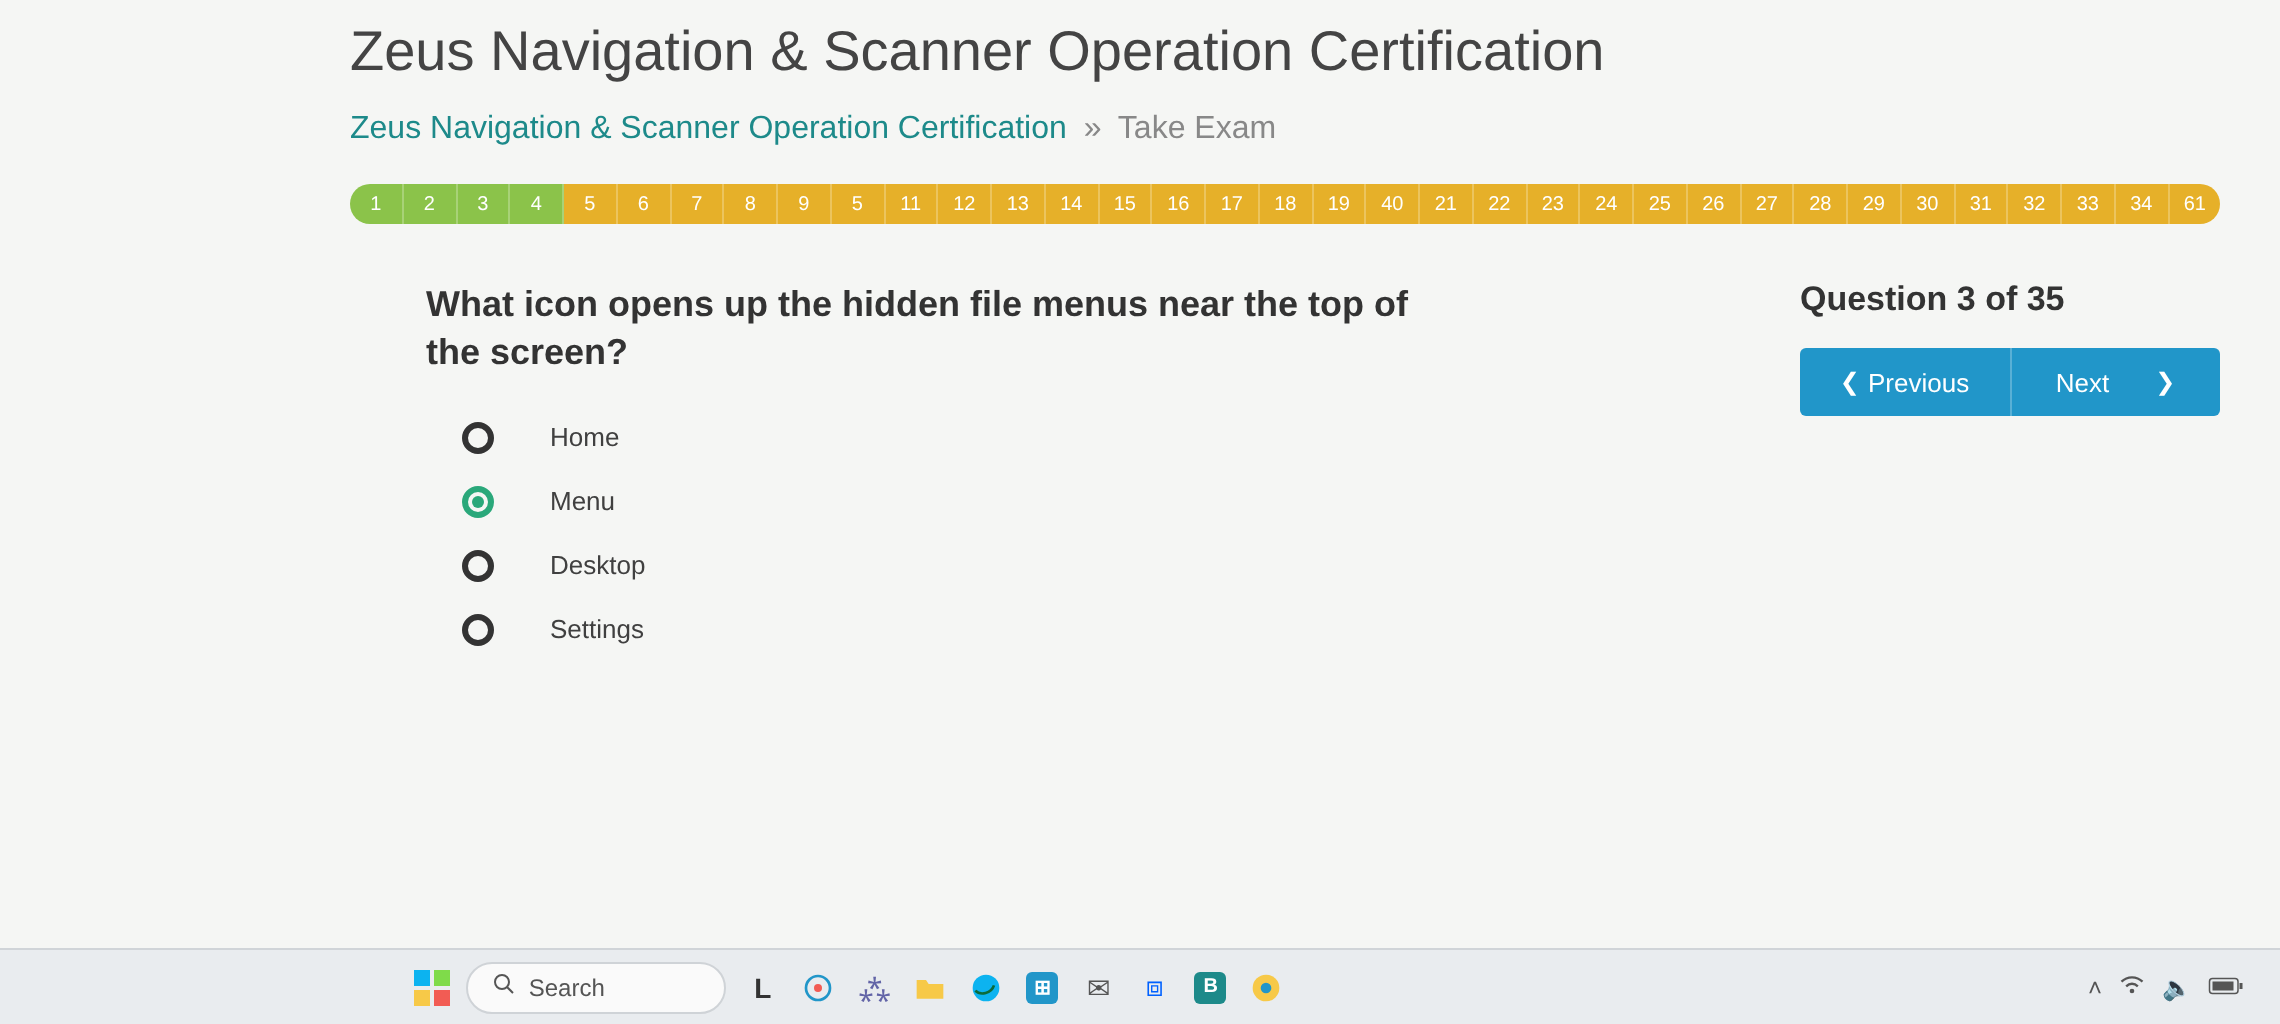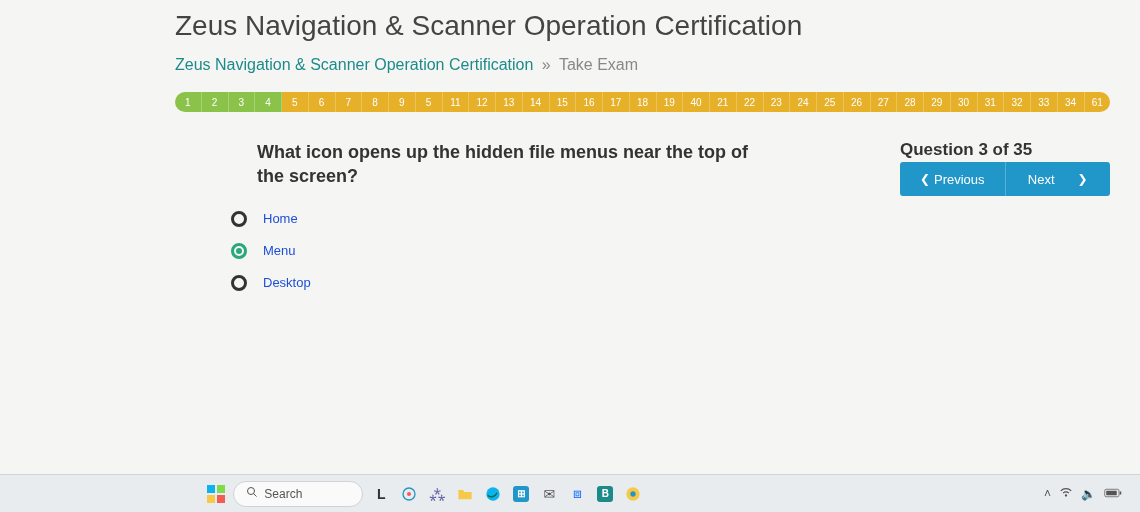--- a/index.html
+++ b/index.html
@@ -60,30 +60,29 @@
     padding-left: 38px;
   }
   .question-col { flex: 1; }
   .question-text {
     font-size: 18px;
     font-weight: 600;
     color: #333;
     margin-bottom: 22px;
     line-height: 1.35;
     max-width: 520px;
-    margin-left: 44px;
   }
   .options { padding-left: 18px; }
   .option {
     display: flex;
     align-items: center;
-    gap: 16px;
+    gap: 28px;
     margin-bottom: 16px;
     font-size: 13px;
-    color: #1d4ed8;
+    color: #404040;
     cursor: pointer;
   }
   .radio {
     width: 16px; height: 16px;
     border-radius: 50%;
     border: 3px solid #333;
     position: relative;
     flex-shrink: 0;
   }
   .radio.selected {
@@ -99,21 +98,21 @@
   }
 
   .side-col {
     width: 210px;
     flex-shrink: 0;
   }
   .qnum {
     font-size: 17px;
     font-weight: 600;
     color: #333;
-    margin-bottom: 2px;
+    margin-bottom: 14px;
   }
   .navbtns {
     display: flex;
     background: #2196c9;
     border-radius: 3px;
     overflow: hidden;
     height: 34px;
   }
   .navbtn {
     flex: 1;
@@ -252,20 +251,24 @@
               <span>Home</span>
             </div>
             <div class="option">
               <div class="radio selected"></div>
               <span>Menu</span>
             </div>
             <div class="option">
               <div class="radio"></div>
               <span>Desktop</span>
             </div>
+            <div class="option">
+              <div class="radio"></div>
+              <span>Settings</span>
+            </div>
           </div>
       </div>
       <div class="side-col">
         <div class="qnum">Question 3 of 35</div>
         <div class="navbtns">
           <div class="navbtn">
             <span class="chev">❮</span>
             <span>Previous</span>
           </div>
           <div class="navbtn">

